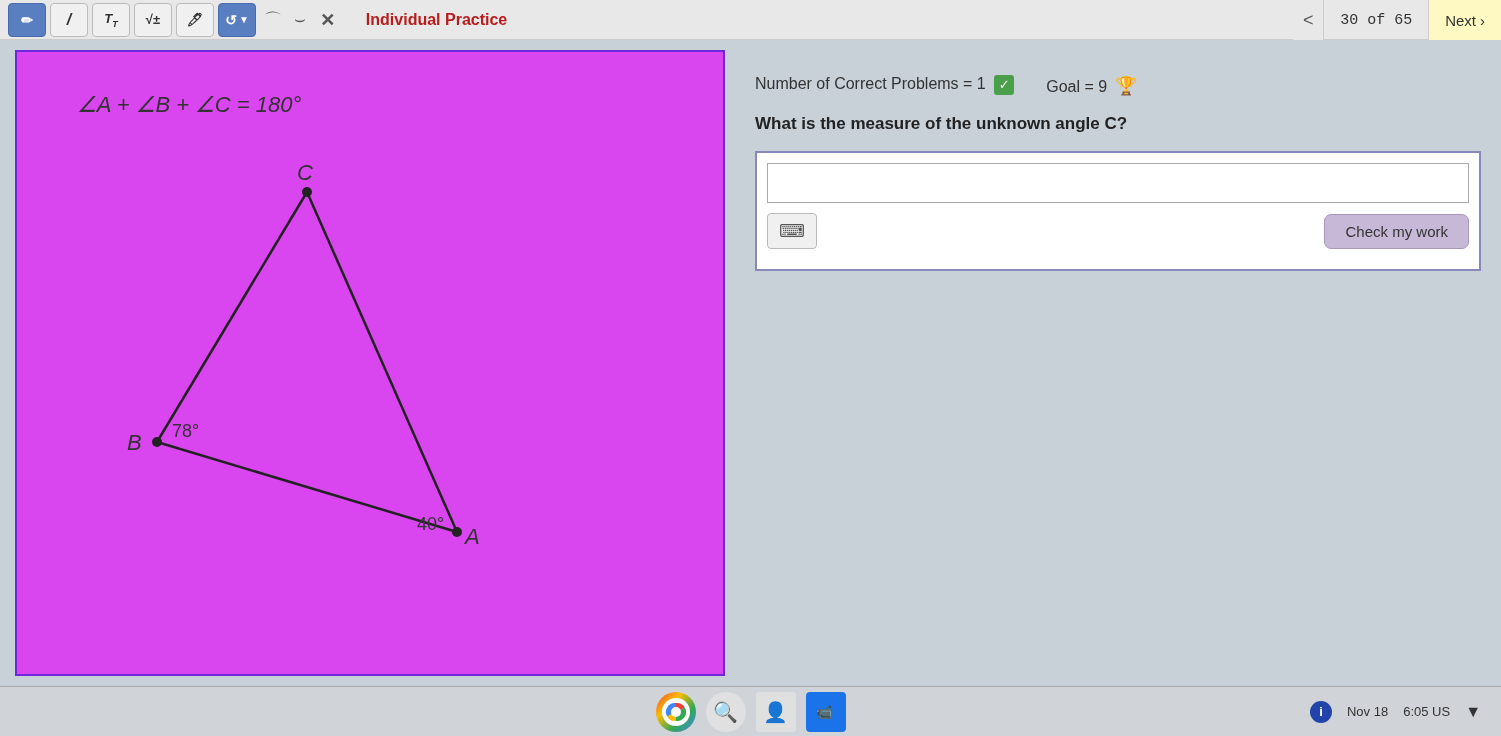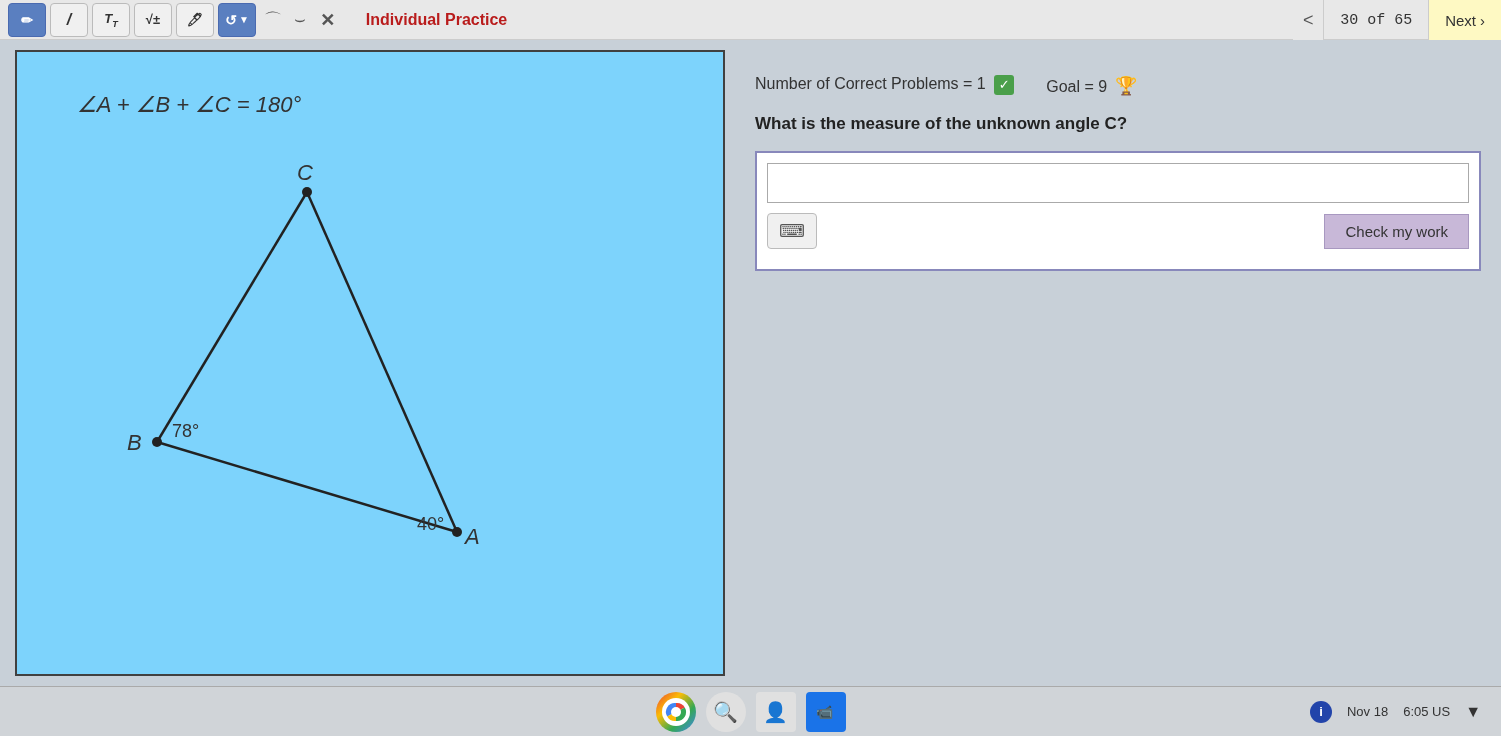--- a/index.html
+++ b/index.html
@@ -114,22 +114,22 @@
       right: 0;
       bottom: 50px;
       display: flex;
       flex-direction: row;
     }
 
     
     .canvas-panel {
       width: 710px;
       margin: 10px 10px 10px 15px;
-      background: #7dd3fc;
-      border: 2px solid #404040;
+      background: #d946ef;
+      border: 2px solid #6d28d9;
       position: relative;
       overflow: hidden;
     }
 
     .math-formula {
       position: absolute;
       top: 40px;
       left: 60px;
       font-size: 22px;
       color: #333;
@@ -233,21 +233,21 @@
       align-items: center;
       justify-content: center;
       font-size: 18px;
       color: #555;
     }
 
     .check-work-btn {
       padding: 8px 20px;
       background: #c8b8d8;
       border: 1px solid #a898c0;
-      border-radius: 0;
+      border-radius: 7px;
       cursor: pointer;
       font-size: 15px;
       color: #333;
       align-self: flex-end;
     }
 
     
     .taskbar {
       position: absolute;
       bottom: 0;

